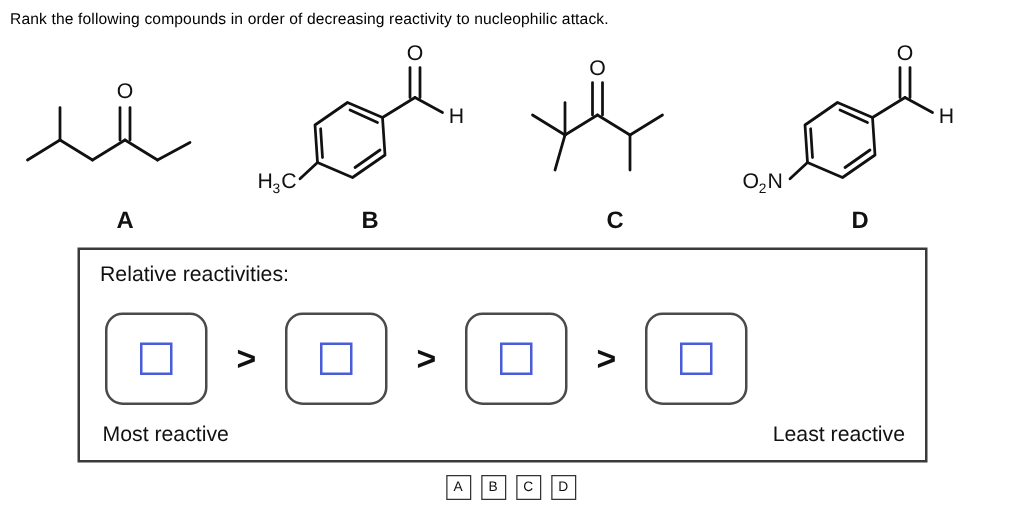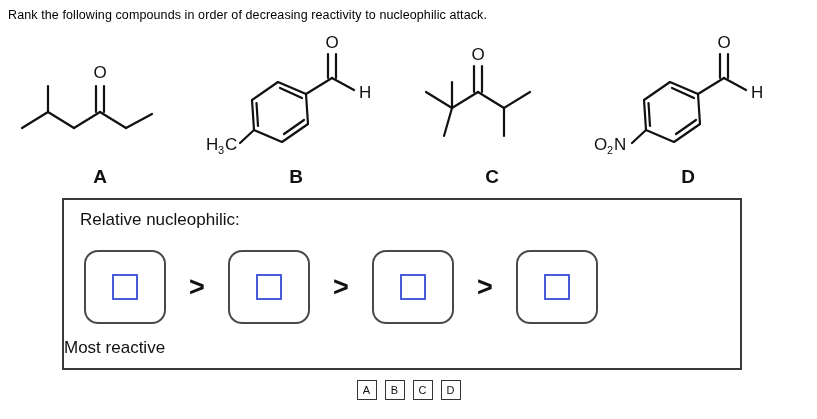--- a/index.html
+++ b/index.html
@@ -99,21 +99,21 @@
   .gt {
     width: 62px;
     text-align: center;
     font-size: 27px;
     font-weight: bold;
     color: #111;
     line-height: 1;
   }
   .most {
     position: absolute;
-    left: 0;
+    left: 18px;
     bottom: 10px;
     font-size: 17px;
     color: #111;
   }
   .least {
     position: absolute;
     right: 16px;
     bottom: 10px;
     font-size: 17px;
     color: #111;
@@ -257,41 +257,42 @@
         <text class="atom" x="6" y="120" text-anchor="start">O</text>
         <text class="atom-sub" x="19" y="124" text-anchor="start">2</text>
         <text class="atom" x="26" y="120" text-anchor="start">N</text>
       </g>
     </svg>
     <div class="struct-label">D</div>
   </div>
 </div>
 
 <div class="answer-box">
-  <div class="rel-title">Relative nucleophilic:</div>
+  <div class="rel-title">Relative reactivities:</div>
 
   <div class="slots">
     <div class="slot">
       <div class="slot-inner"></div>
     </div>
     <div class="gt">&gt;</div>
     <div class="slot">
       <div class="slot-inner"></div>
     </div>
     <div class="gt">&gt;</div>
     <div class="slot">
       <div class="slot-inner"></div>
     </div>
     <div class="gt">&gt;</div>
     <div class="slot">
       <div class="slot-inner"></div>
     </div>
   </div>
 
   <div class="most">Most reactive</div>
+  <div class="least">Least reactive</div>
 </div>
 
 <div class="choices">
   <div class="choice">A</div>
   <div class="choice">B</div>
   <div class="choice">C</div>
   <div class="choice">D</div>
 </div>
 
 </body></html>

